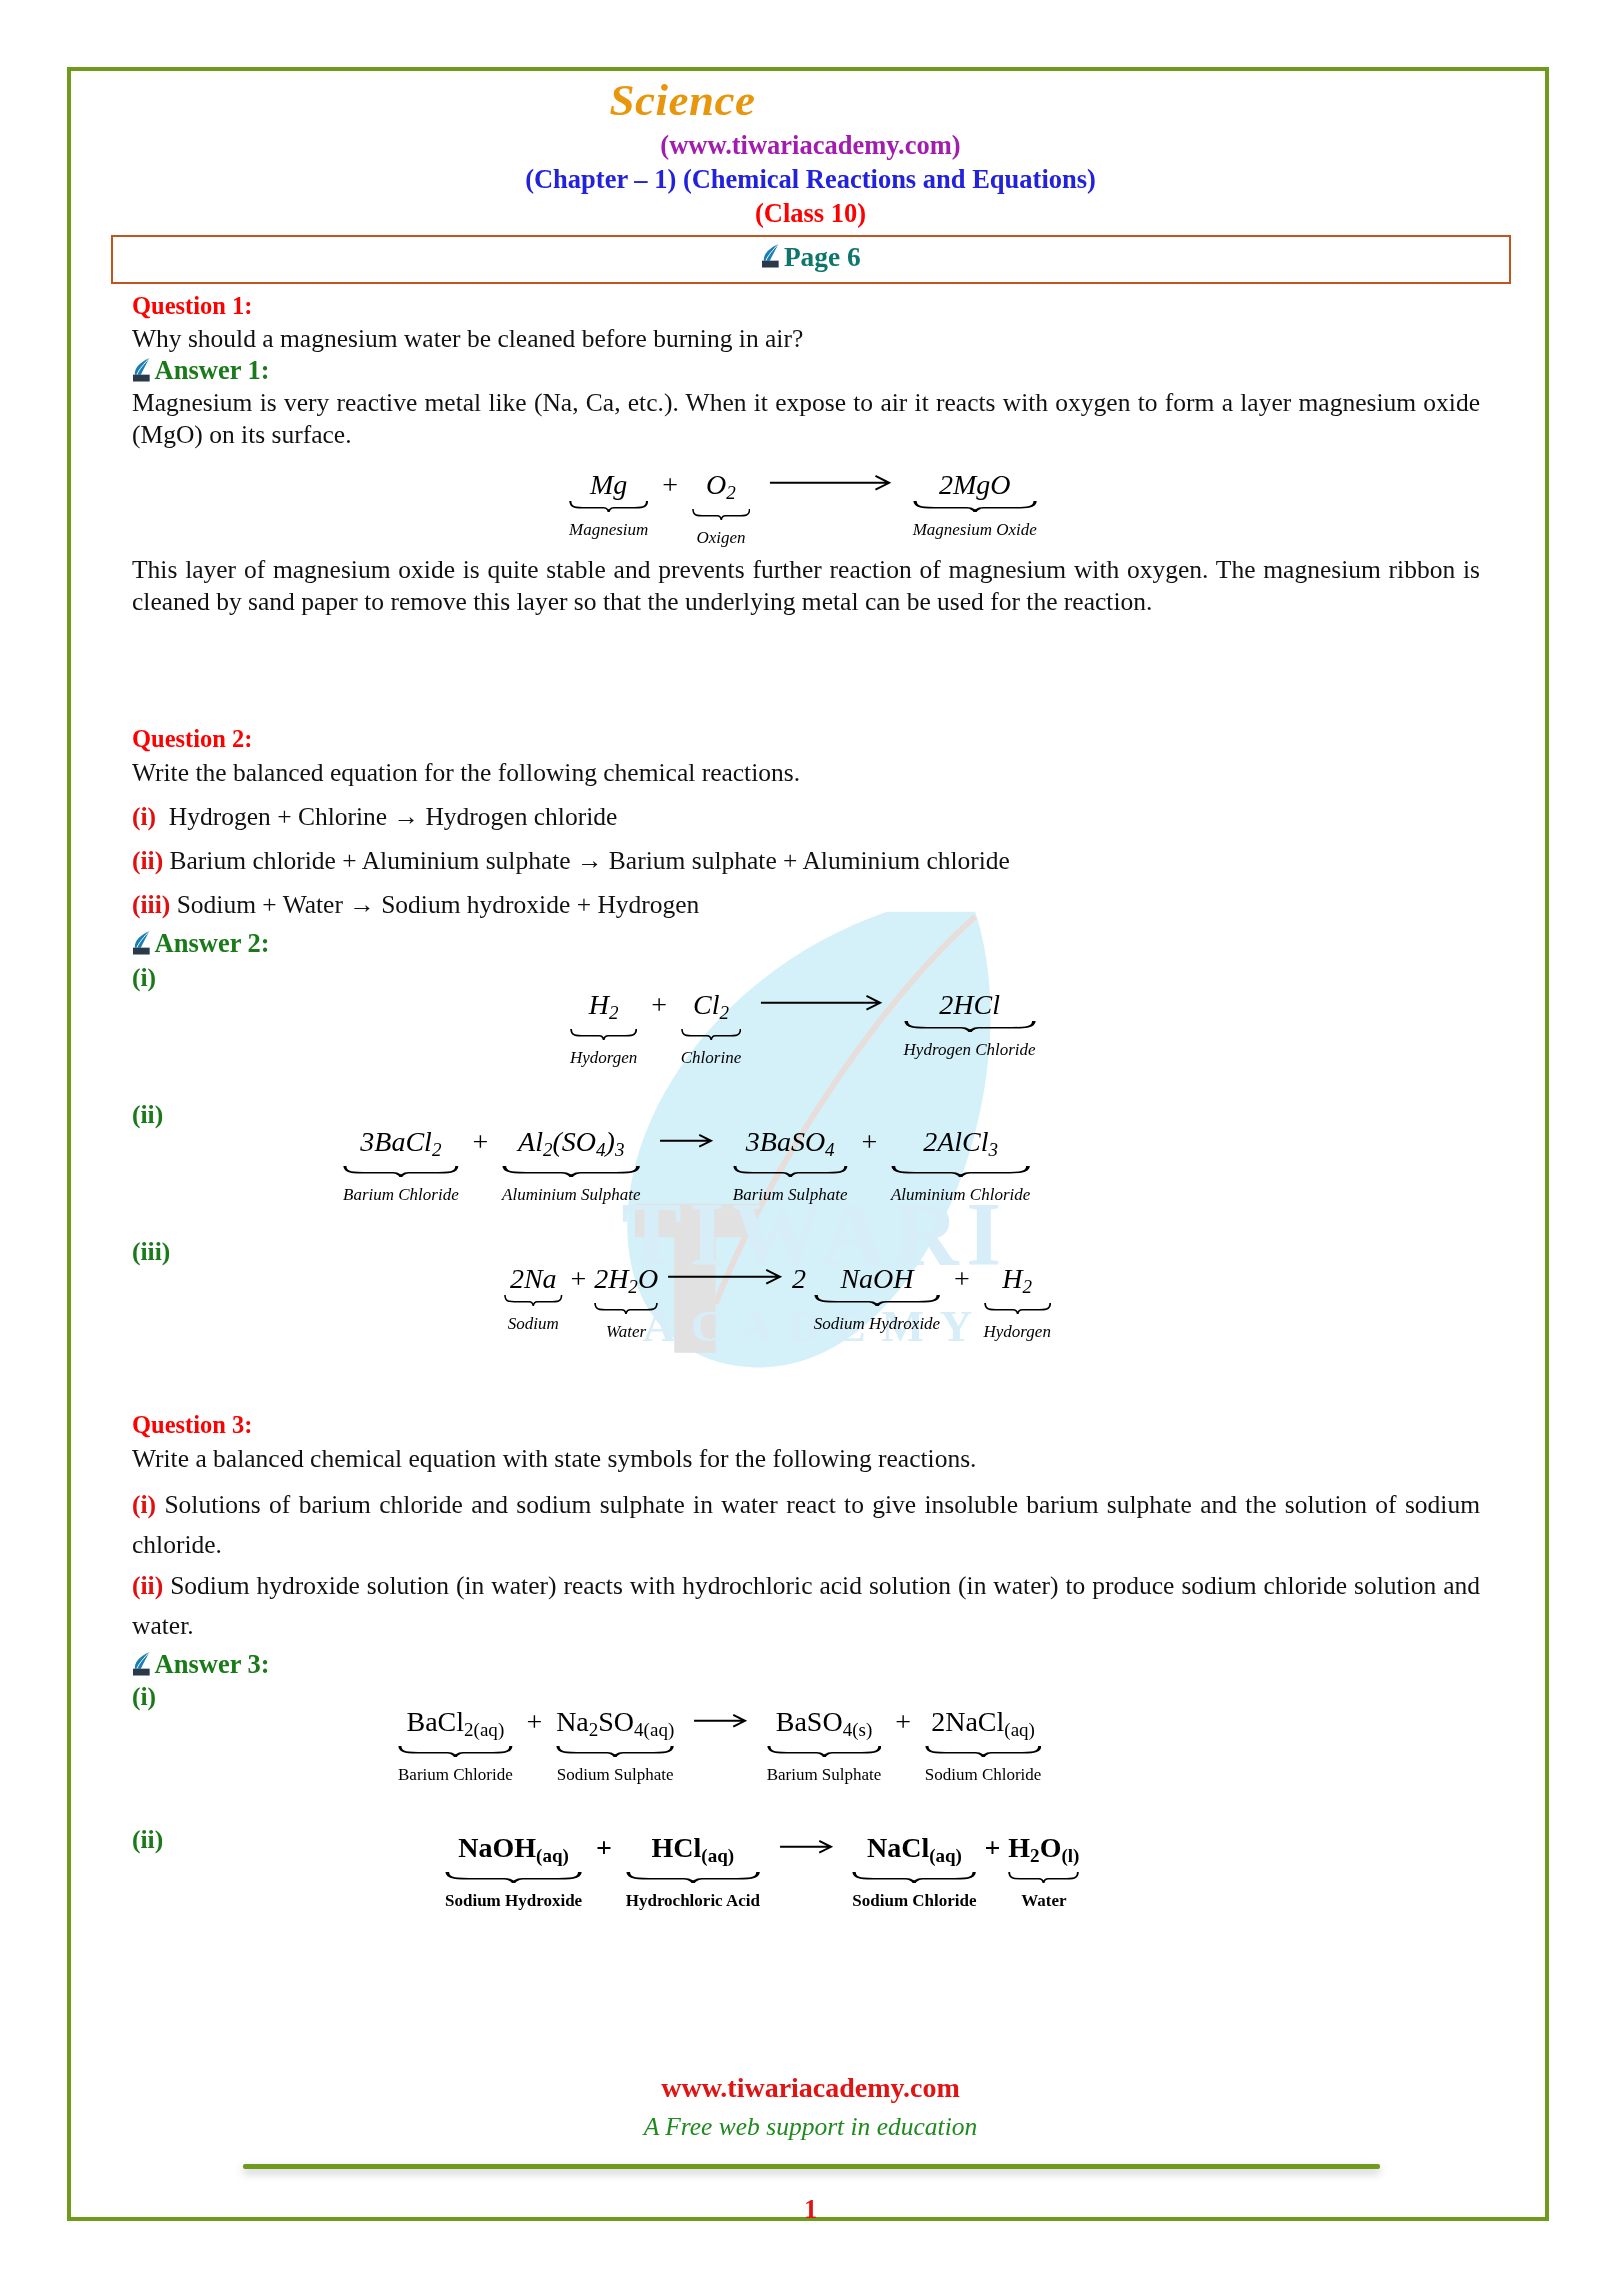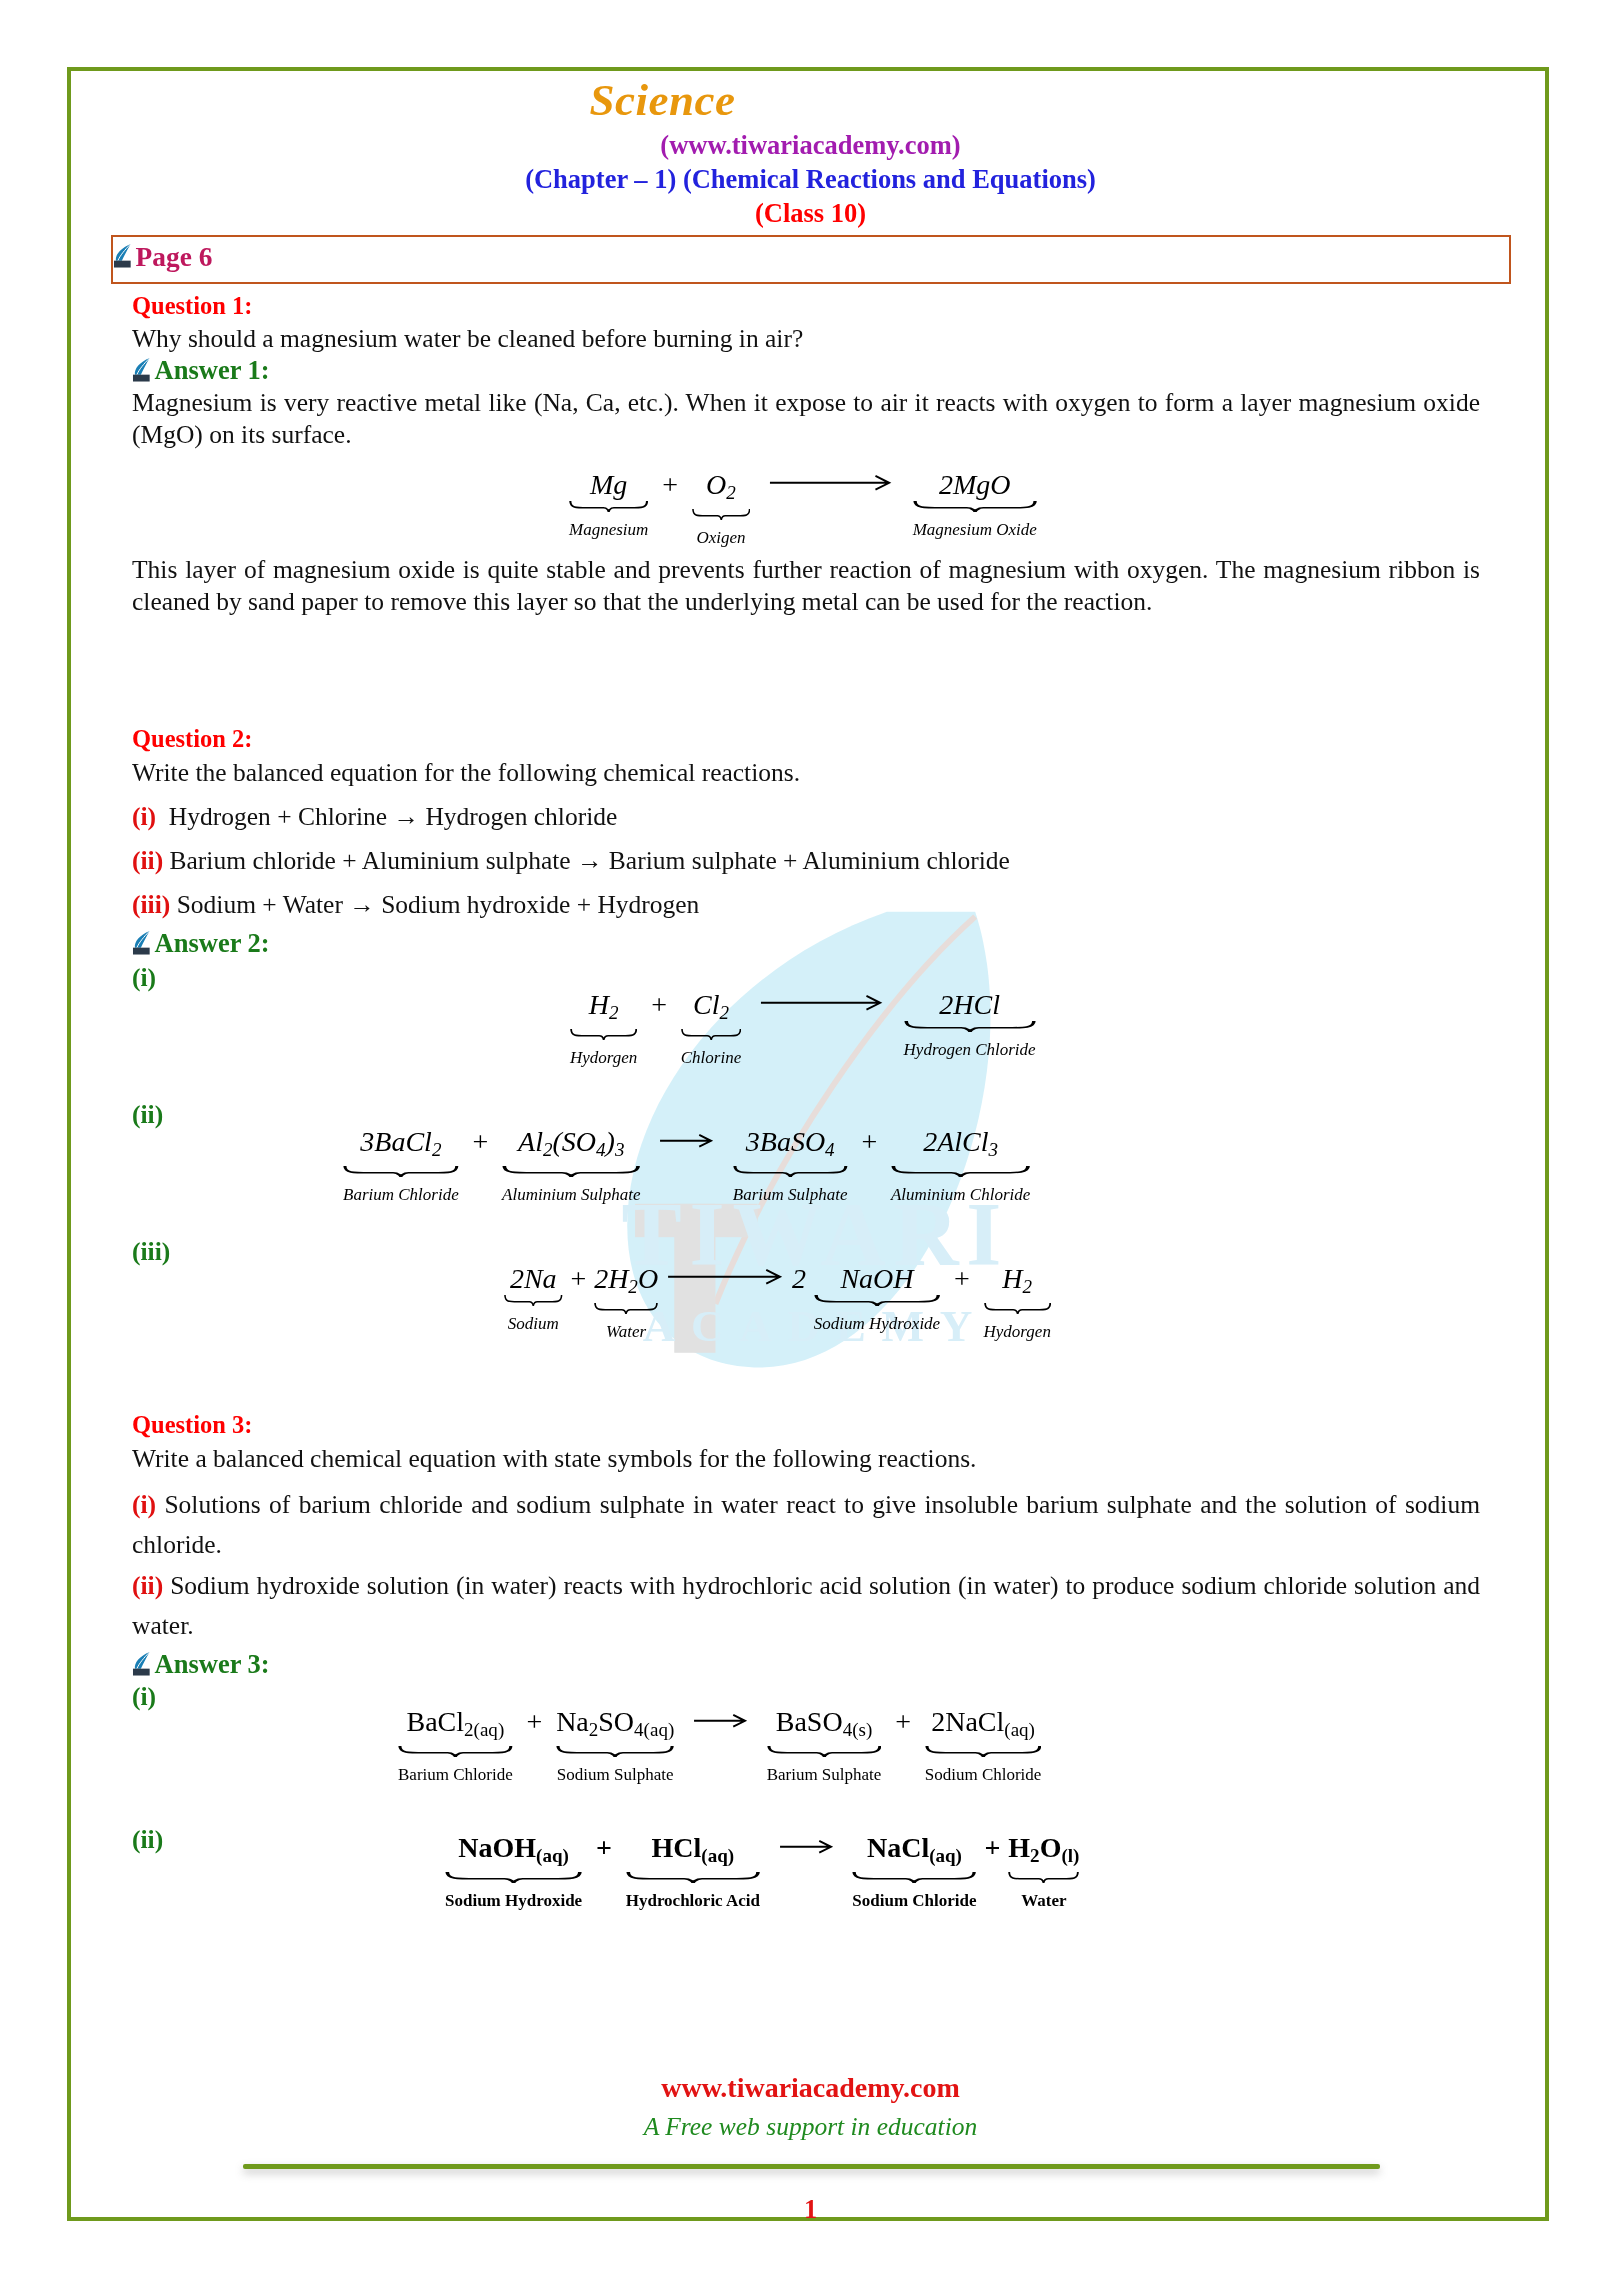--- a/index.html
+++ b/index.html
@@ -51,20 +51,21 @@
     top: 74px;
     left: 0;
     width: 1325px;
     text-align: center;
     font-family: "Liberation Serif", serif;
     font-style: italic;
     font-weight: bold;
     font-size: 45px;
     color: #e8970d;
     letter-spacing: 0.5px;
+    padding-left: 20px;
   }
   .site-line {
     position: absolute;
     top: 130px;
     left: 0; width: 1621px;
     text-align: center;
     font-family: "Liberation Serif", serif;
     font-weight: bold;
     font-size: 26.5px;
     color: #a21caf;
@@ -98,24 +99,24 @@
     width: 1400px;
     height: 49px;
     border: 2.9px solid #c0551d;
     box-sizing: border-box;
     background: #ffffff;
   }
   #page-box .pg-inner {
     position: absolute;
     left: 0; top: 4.9px;
     width: 100%;
-    text-align: left;
+    text-align: center;
     font-weight: bold;
     font-size: 27.4px;
-    color: #be185d;
+    color: #0f766e;
     display: block;
   }
   #page-box .pg-inner .ic { vertical-align: -2.9px; margin-right: 1px; }
 
   
   .qhead {
     position: absolute;
     font-family: "Liberation Serif", serif;
     font-weight: bold;
     font-size: 24.5px;

